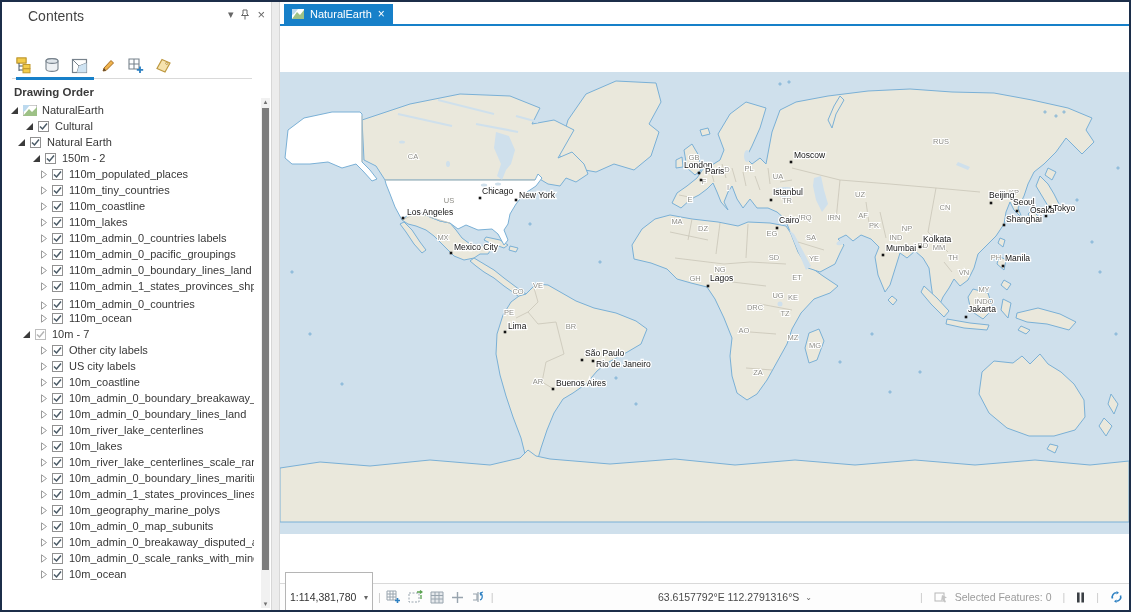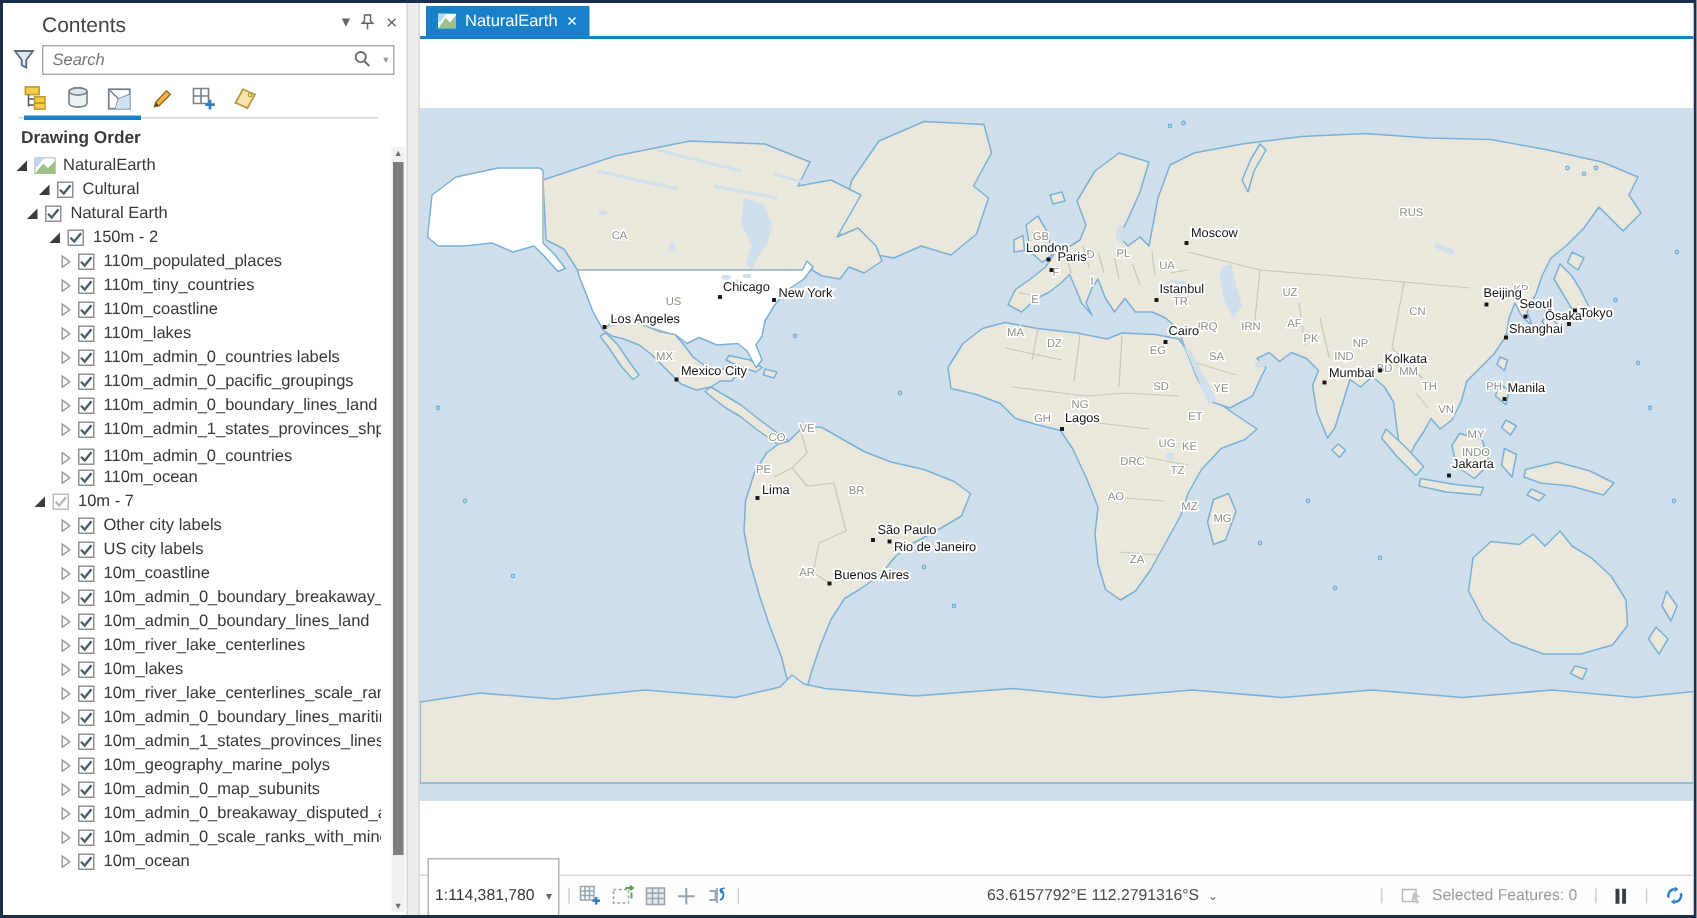--- a/index.html
+++ b/index.html
@@ -71,37 +71,20 @@
         <span>▾</span>
         <span>
           <svg width="10" height="11" viewBox="0 0 10 11">
               <path d="M3,1 h4 v4 l1.5,1.5 h-7 L3,5 Z M5,6.5 v4" fill="none" stroke="#666" stroke-width="1"></path>
             </svg>
         </span>
         <span style="font-size:13px;">×</span>
       </div>
     </div>
 
-    <div class="search-row">
-      <span class="funnel">
-        <svg width="16" height="16" viewBox="0 0 16 16">
-            <path d="M2,2 H14 L9.5,8 V13 L6.5,11.5 V8 Z" fill="#dfe6ec" stroke="#5a6b7d" stroke-width="1.2"></path>
-          </svg>
-      </span>
-      <div class="search-box">
-        <input type="text" placeholder="Search" style="">
-        <span class="search-glyph">
-          <svg width="13" height="13" viewBox="0 0 13 13">
-              <circle cx="5.5" cy="5" r="3.4" fill="none" stroke="#6b6b6b" stroke-width="1.3"></circle>
-              <line x1="8" y1="7.8" x2="11.2" y2="11" stroke="#6b6b6b" stroke-width="1.4"></line>
-            </svg>
-        </span>
-        <span class="search-caret">▾</span>
-      </div>
-    </div>
 
     <div class="lb-toolbar">
       <span class="lb-btn">
         <svg width="18" height="17" viewBox="0 0 18 17">
             <rect x="2" y="1" width="9" height="5" fill="#f3cc4a" stroke="#bb932c"></rect>
             <rect x="2" y="1" width="9" height="5" fill="#f3cc4a" stroke="#c19a2e"></rect>
             <path d="M4,6 V14 M4,9 H8 M4,13 H8" stroke="#4a5a66" fill="none"></path>
             <rect x="8" y="7.5" width="7" height="4" fill="#f3cc4a" stroke="#c19a2e"></rect>
             <rect x="8" y="11.8" width="7" height="4" fill="#f3cc4a" stroke="#c19a2e"></rect>
           </svg>

